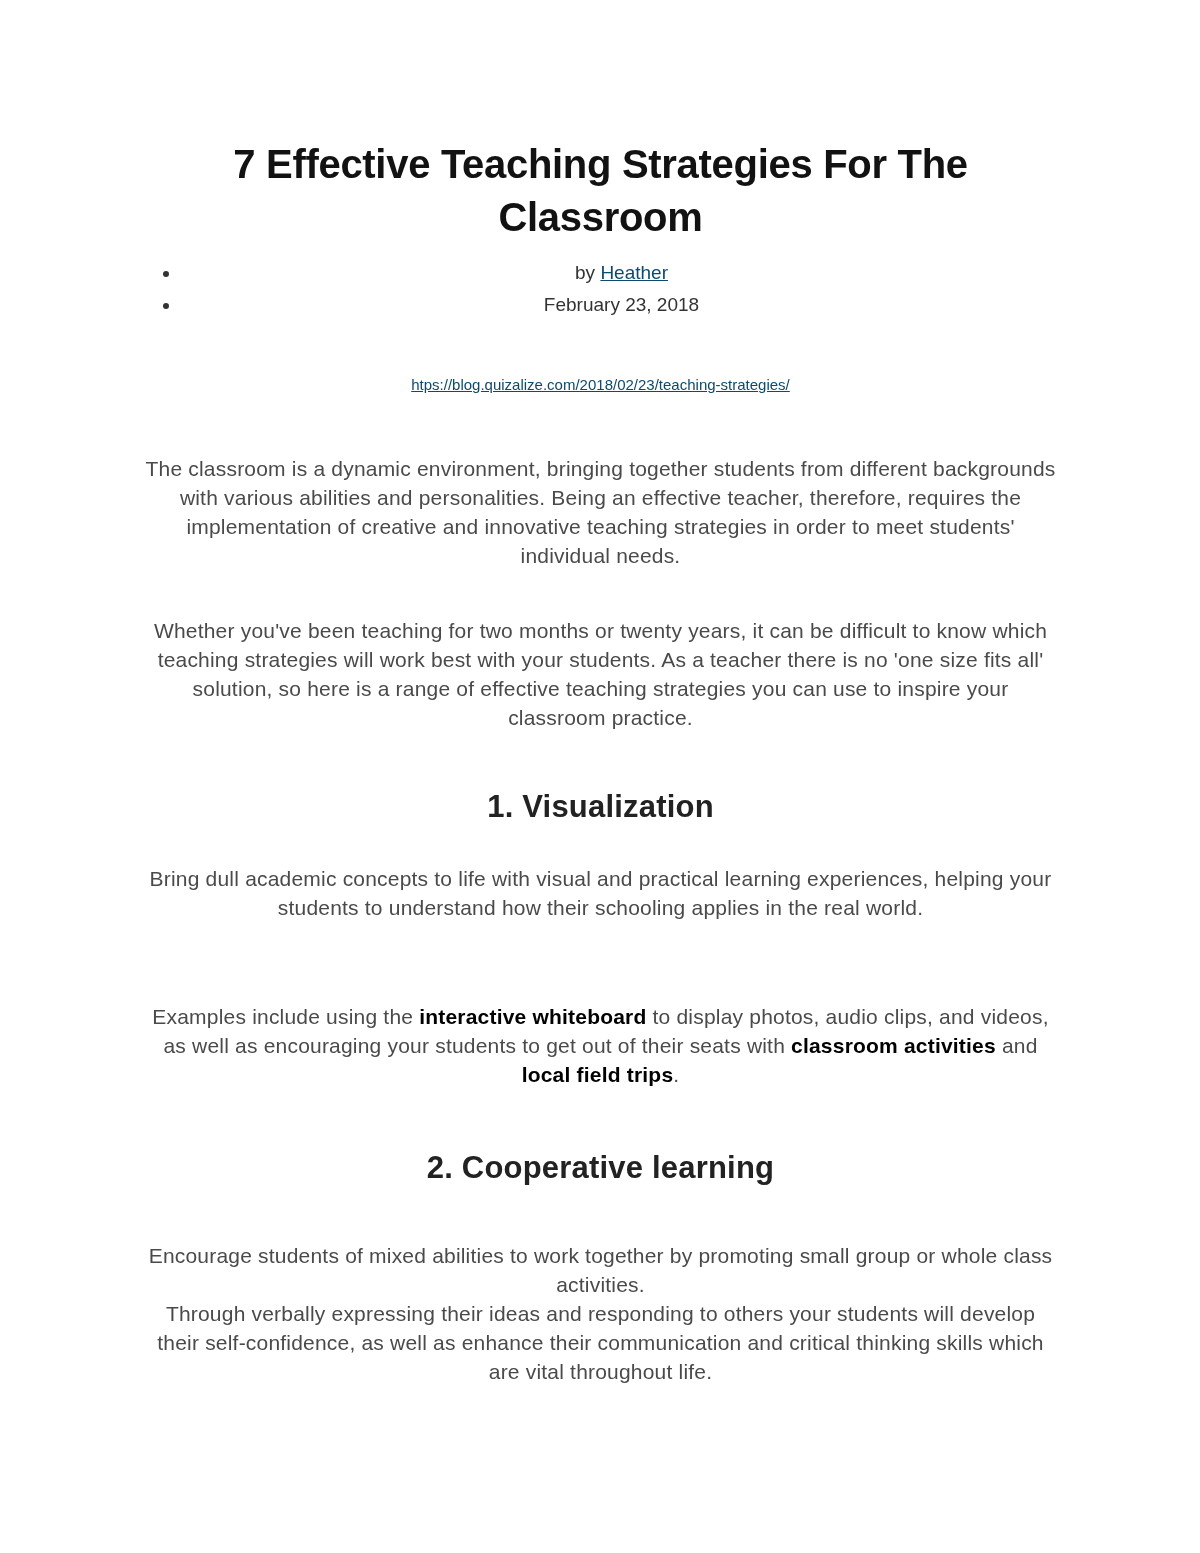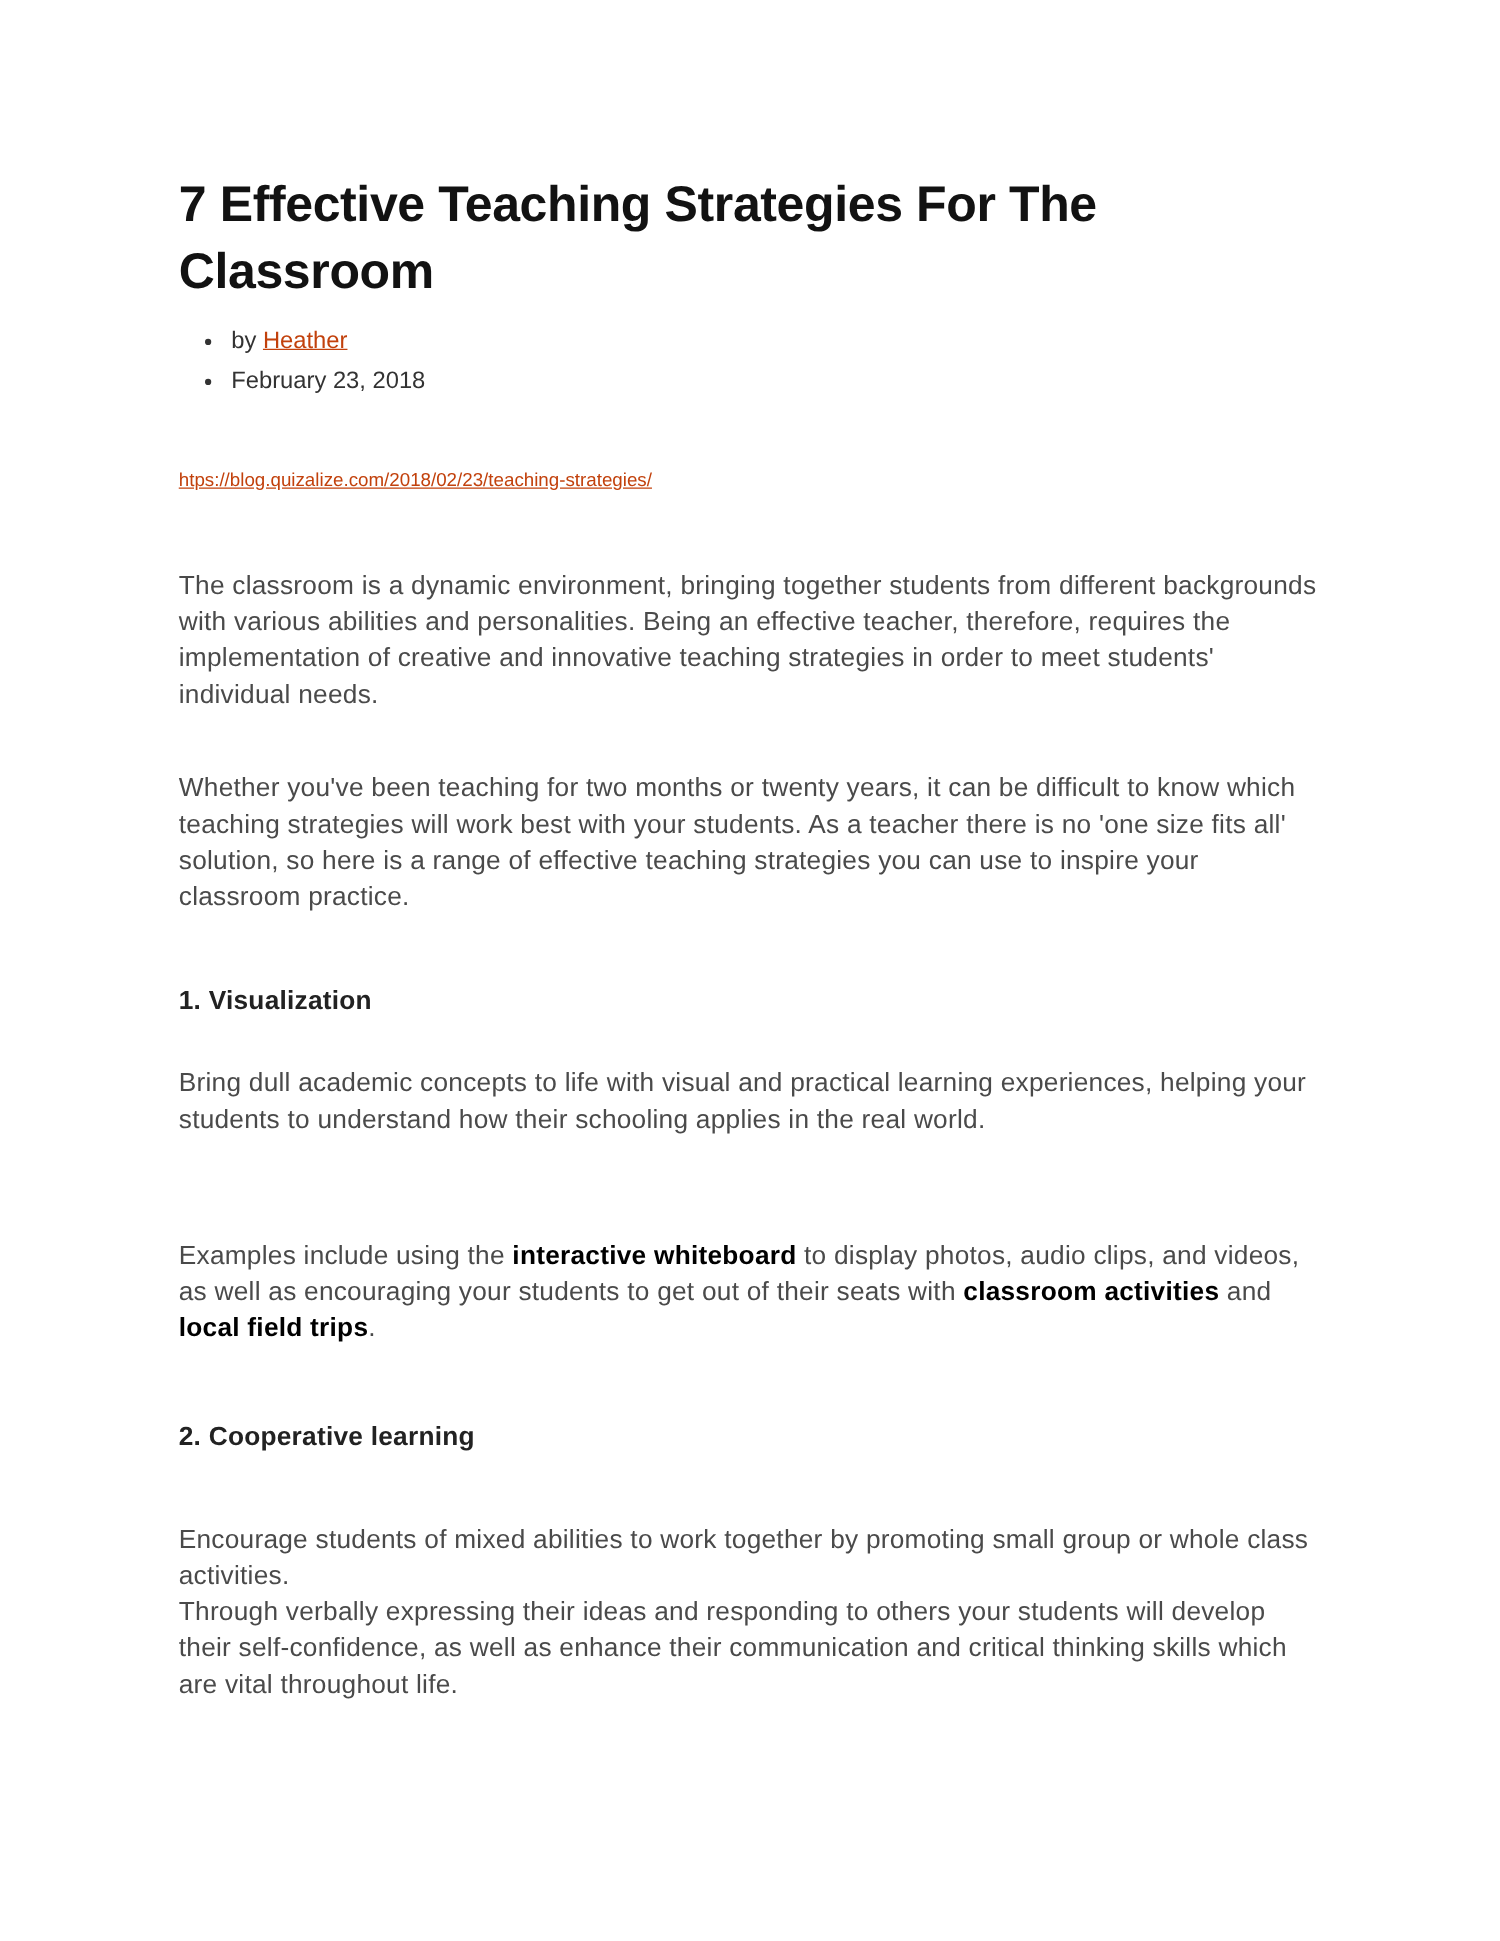--- a/index.html
+++ b/index.html
@@ -9,20 +9,21 @@
   }
   .page {
     position: relative;
     width: 1200px;
     min-height: 1553px;
     margin: 0 auto;
     box-sizing: border-box;
     background: #ffffff;
     padding: 138px 142px 80px 143px;
     font-family: "Liberation Sans", sans-serif;
+    text-align: center;
   }
   .title {
     margin: 0 0 16px 0;
     font-size: 40px;
     font-weight: 700;
     line-height: 1.32;
     color: #121212;
     letter-spacing: -0.3px;
   }
   .byline {
@@ -31,21 +32,21 @@
     list-style: disc;
     font-size: 19px;
     line-height: 1.35;
     color: #333333;
   }
   .byline li {
     margin: 0 0 7px 0;
     padding-left: 4px;
   }
   a.link {
-    color: #c2410c;
+    color: #0c4a6e;
     text-decoration: underline;
     cursor: pointer;
   }
   .source-url {
     display: inline-block;
     margin: 50px 0 0 0;
     font-size: 15px;
     line-height: 1.35;
   }
   .body-p {
@@ -56,21 +57,21 @@
     letter-spacing: 0.2px;
   }
   .body-p strong {
     color: #000000;
     font-weight: 700;
   }
   .mt-intro1   { margin-top: 60px; }
   .mt-intro2   { margin-top: 46px; }
   .section-h {
     margin: 0;
-    font-size: 21px;
+    font-size: 31px;
     font-weight: 700;
     color: #222222;
     letter-spacing: 0.2px;
   }
   .mt-h1       { margin-top: 56px; }
   .mt-s1p1     { margin-top: 40px; }
   .mt-s1p2     { margin-top: 80px; }
   .mt-h2       { margin-top: 60px; }
   .mt-s2p1     { margin-top: 56px; }
 </style>

